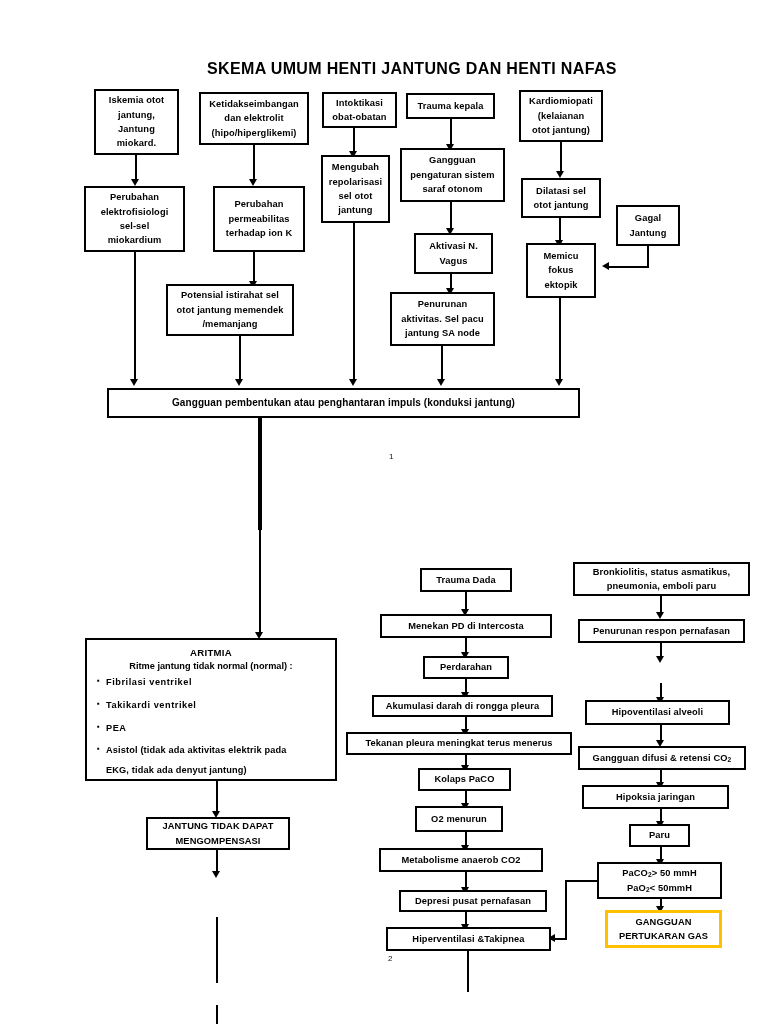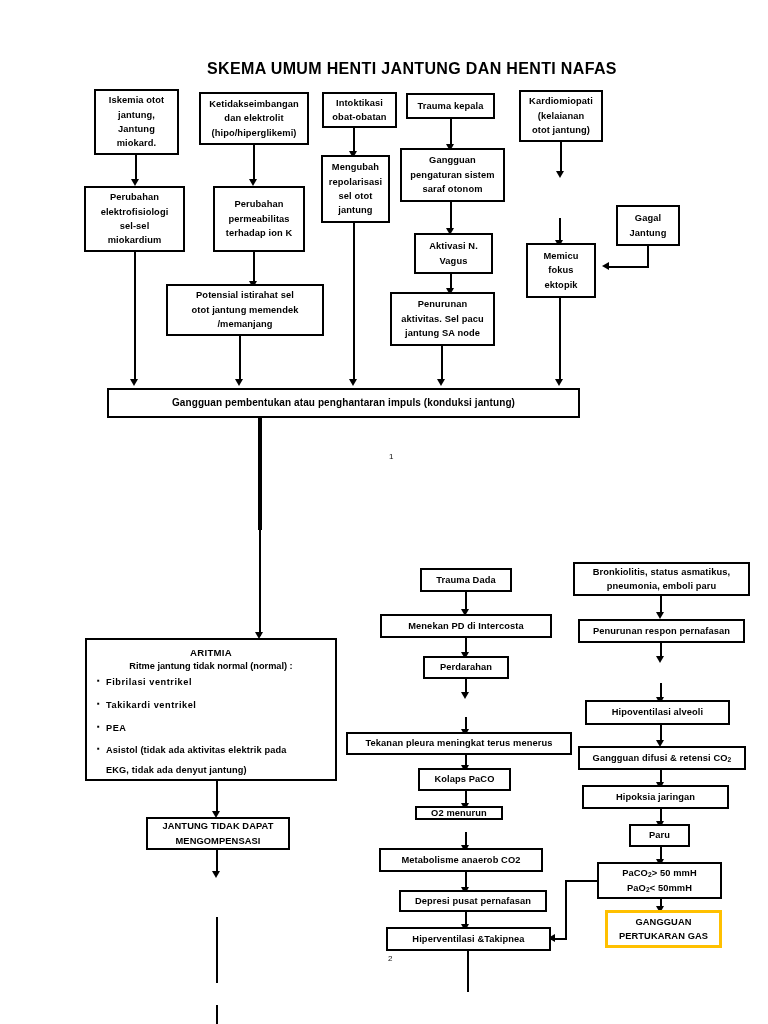--- a/index.html
+++ b/index.html
@@ -187,20 +187,24 @@
     <span class="ln">sel otot</span>
     <span class="ln">jantung</span>
   </div>
 
   <div class="box" style="left:400px; top:148px; width:105px; height:54px;">
     <span class="ln">Gangguan</span>
     <span class="ln">pengaturan sistem</span>
     <span class="ln">saraf otonom</span>
   </div>
 
+  <div class="box" style="left:521px; top:178px; width:80px; height:40px;">
+    <span class="ln">Dilatasi sel</span>
+    <span class="ln">otot jantung</span>
+  </div>
 
   <div class="box" style="left:616px; top:205px; width:64px; height:41px;">
     <span class="ln">Gagal</span>
     <span class="ln">Jantung</span>
   </div>
 
   <div class="vline" style="left:253px; top:252px; height:30px;"></div>
   <div class="arrow-down" style="left:249px; top:281px;"></div>
 
   <div class="vline" style="left:450px; top:202px; height:27px;"></div>
@@ -217,21 +221,21 @@
     <span class="ln">Aktivasi N.</span>
     <span class="ln">Vagus</span>
   </div>
 
   <div class="box" style="left:526px; top:243px; width:70px; height:55px;">
     <span class="ln">Memicu</span>
     <span class="ln">fokus</span>
     <span class="ln">ektopik</span>
   </div>
 
-  <div class="box" style="left:166px; top:284px; width:158px; height:52px;">
+  <div class="box" style="left:166px; top:284px; width:128px; height:52px;">
     <span class="ln">Potensial istirahat sel</span>
     <span class="ln">otot jantung memendek</span>
     <span class="ln">/memanjang</span>
   </div>
 
   <div class="vline" style="left:450px; top:274px; height:16px;"></div>
   <div class="arrow-down" style="left:446px; top:288px;"></div>
 
   <div class="box" style="left:390px; top:292px; width:105px; height:54px;">
     <span class="ln">Penurunan</span>
@@ -304,36 +308,39 @@
   </div>
   <div class="vline" style="left:465px; top:638px; height:15px;"></div>
   <div class="arrow-down" style="left:461px; top:652px;"></div>
 
   <div class="box thick" style="left:423px; top:656px; width:86px; height:23px;">
     <span class="ln">Perdarahan</span>
   </div>
   <div class="vline" style="left:465px; top:679px; height:14px;"></div>
   <div class="arrow-down" style="left:461px; top:692px;"></div>
 
+  <div class="box" style="left:372px; top:695px; width:181px; height:22px;">
+    <span class="ln">Akumulasi darah di rongga pleura</span>
+  </div>
   <div class="vline" style="left:465px; top:717px; height:13px;"></div>
   <div class="arrow-down" style="left:461px; top:729px;"></div>
 
   <div class="box thick" style="left:346px; top:732px; width:226px; height:23px;">
     <span class="ln">Tekanan pleura meningkat terus menerus</span>
   </div>
   <div class="vline" style="left:465px; top:755px; height:11px;"></div>
   <div class="arrow-down" style="left:461px; top:765px;"></div>
 
   <div class="box thick" style="left:418px; top:768px; width:93px; height:23px;">
     <span class="ln">Kolaps PaCO</span>
   </div>
   <div class="vline" style="left:465px; top:791px; height:13px;"></div>
   <div class="arrow-down" style="left:461px; top:803px;"></div>
 
-  <div class="box thick" style="left:415px; top:806px; width:88px; height:14px;">
+  <div class="box thick" style="left:415px; top:806px; width:88px; height:26px;">
     <span class="ln">O2 menurun</span>
   </div>
   <div class="vline" style="left:465px; top:832px; height:14px;"></div>
   <div class="arrow-down" style="left:461px; top:845px;"></div>
 
   <div class="box thick" style="left:379px; top:848px; width:164px; height:24px;">
     <span class="ln">Metabolisme anaerob CO2</span>
   </div>
   <div class="vline" style="left:465px; top:872px; height:16px;"></div>
   <div class="arrow-down" style="left:461px; top:887px;"></div>

